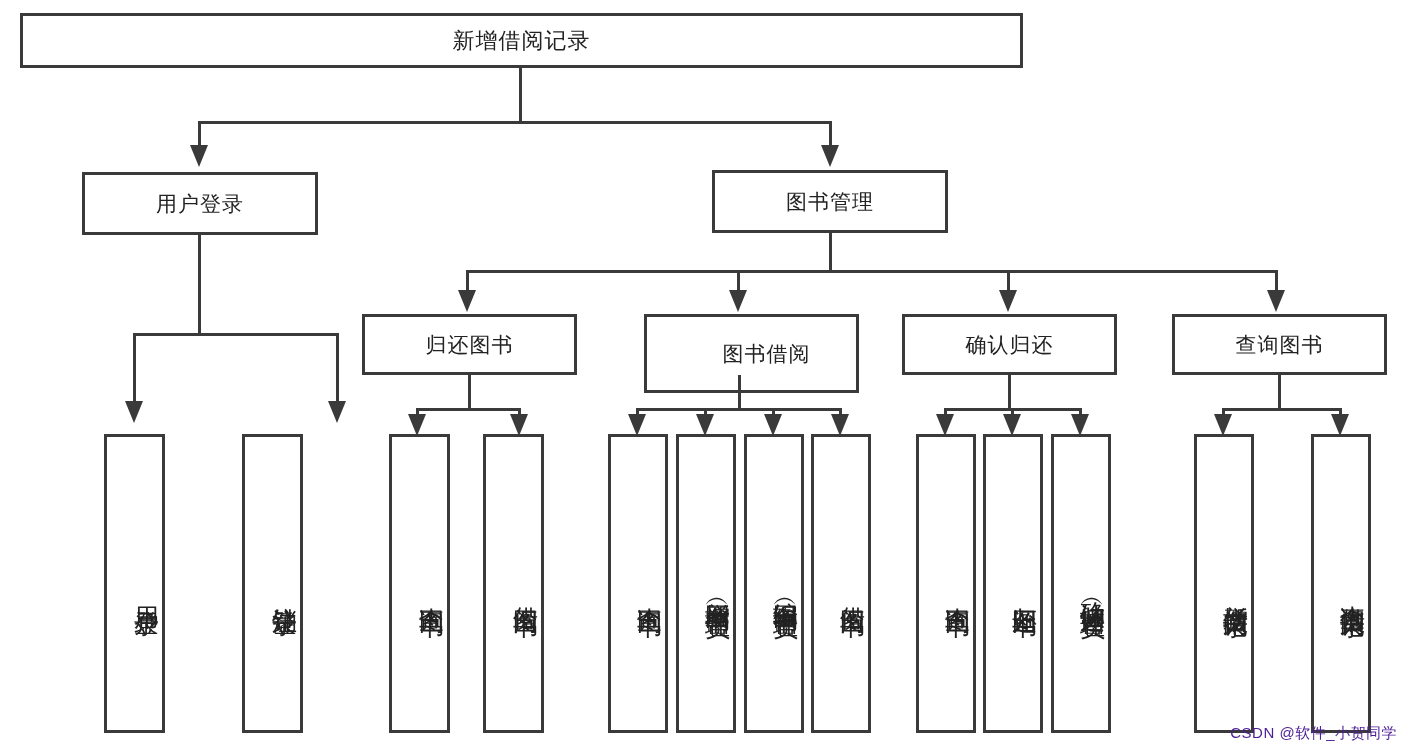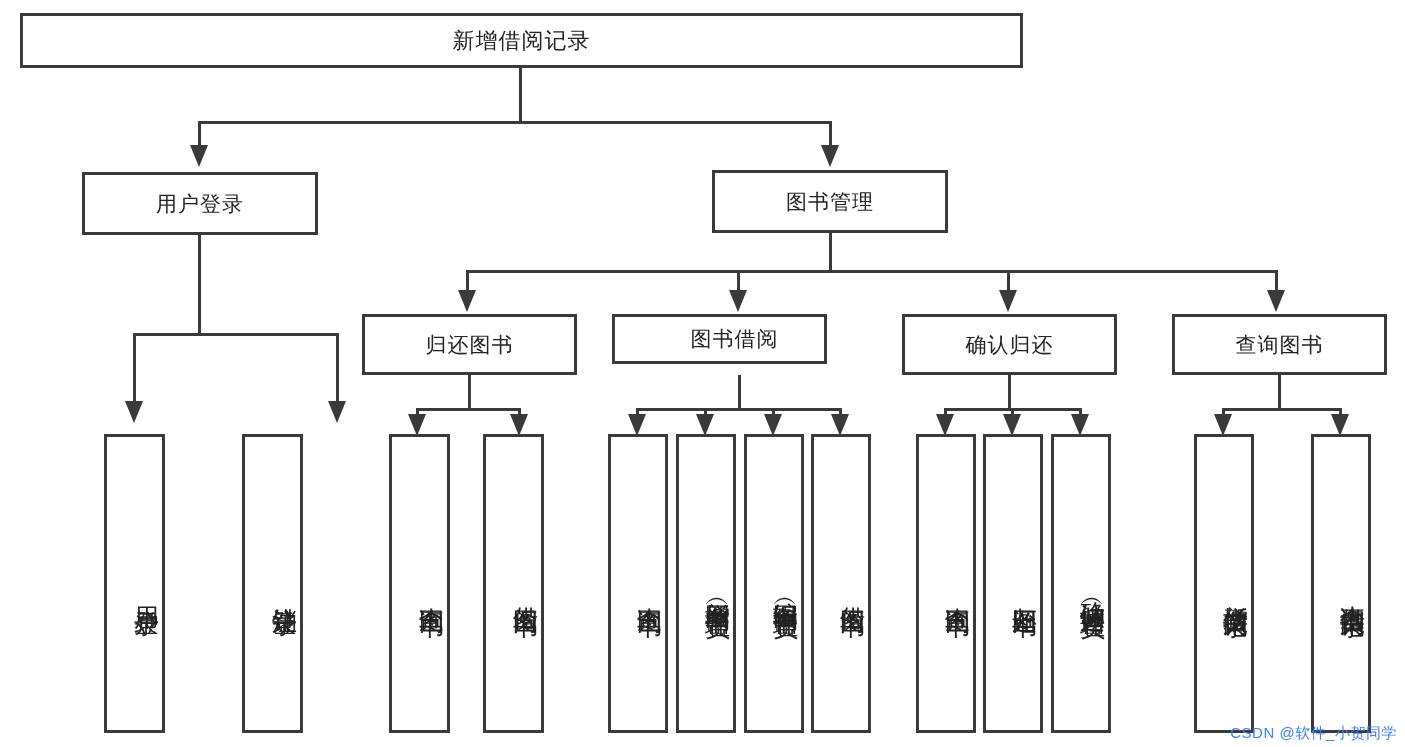--- a/index.html
+++ b/index.html
@@ -9,21 +9,21 @@
        display:flex;align-items:center;justify-content:center;color:#222;}
   .box.h{font-size:21px;letter-spacing:1px;}
   .box.v{writing-mode:vertical-rl;text-orientation:upright;font-size:25px;line-height:1.22;
          padding-top:14px;align-items:flex-start;justify-content:center;letter-spacing:2px;}
   .box.root{font-size:22px;}
   .ln{position:absolute;background:#3a3a3a;}
   .ln.v{width:3px;}
   .ln.h{height:3px;}
   .arw{position:absolute;width:0;height:0;border-left:9px solid transparent;
        border-right:9px solid transparent;border-top:22px solid #3a3a3a;}
-  .wm{position:absolute;right:8px;bottom:4px;font-size:15px;color:#3b82f6;
+  .wm{position:absolute;right:8px;bottom:4px;font-size:15px;color:#4c1d95;
       letter-spacing:.5px;white-space:nowrap;}
 </style>
 </head>
 <body>
 
 <div id="stage">
 
   <div class="box h root" style="left:20px;top:13px;width:1003px;height:55px;">新增借阅记录</div>
 
   <div class="ln v" style="left:519px;top:68px;height:56px;"></div>
@@ -48,21 +48,21 @@
   <div class="ln v" style="left:466px;top:270px;height:22px;"></div>
   <div class="ln v" style="left:737px;top:270px;height:22px;"></div>
   <div class="ln v" style="left:1007px;top:270px;height:22px;"></div>
   <div class="ln v" style="left:1275px;top:270px;height:22px;"></div>
   <div class="arw" style="left:458px;top:290px;"></div>
   <div class="arw" style="left:729px;top:290px;"></div>
   <div class="arw" style="left:999px;top:290px;"></div>
   <div class="arw" style="left:1267px;top:290px;"></div>
 
   <div class="box h" style="left:362px;top:314px;width:215px;height:61px;">归还图书</div>
-  <div class="box h" style="left:612px;top:314px;width:215px;height:50px;padding-left:30px;">图书借阅</div>
+  <div class="box h" style="left:644px;top:314px;width:215px;height:79px;padding-left:30px;">图书借阅</div>
   <div class="box h" style="left:902px;top:314px;width:215px;height:61px;">确认归还</div>
   <div class="box h" style="left:1172px;top:314px;width:215px;height:61px;">查询图书</div>
 
   <div class="ln v" style="left:468px;top:375px;height:35px;"></div>
   <div class="ln h" style="left:416px;top:408px;width:105px;"></div>
   <div class="ln v" style="left:416px;top:408px;height:12px;"></div>
   <div class="ln v" style="left:518px;top:408px;height:12px;"></div>
   <div class="arw" style="left:408px;top:414px;"></div>
   <div class="arw" style="left:510px;top:414px;"></div>
 

